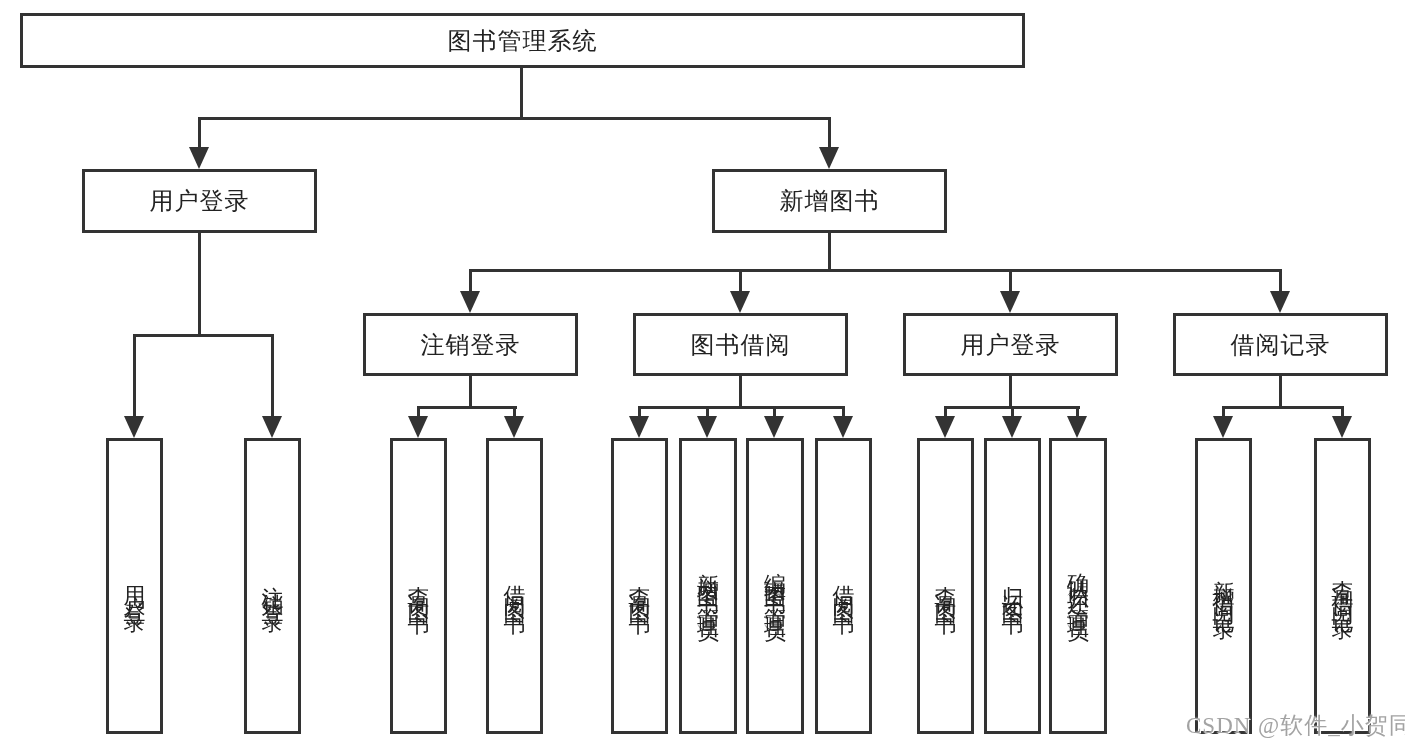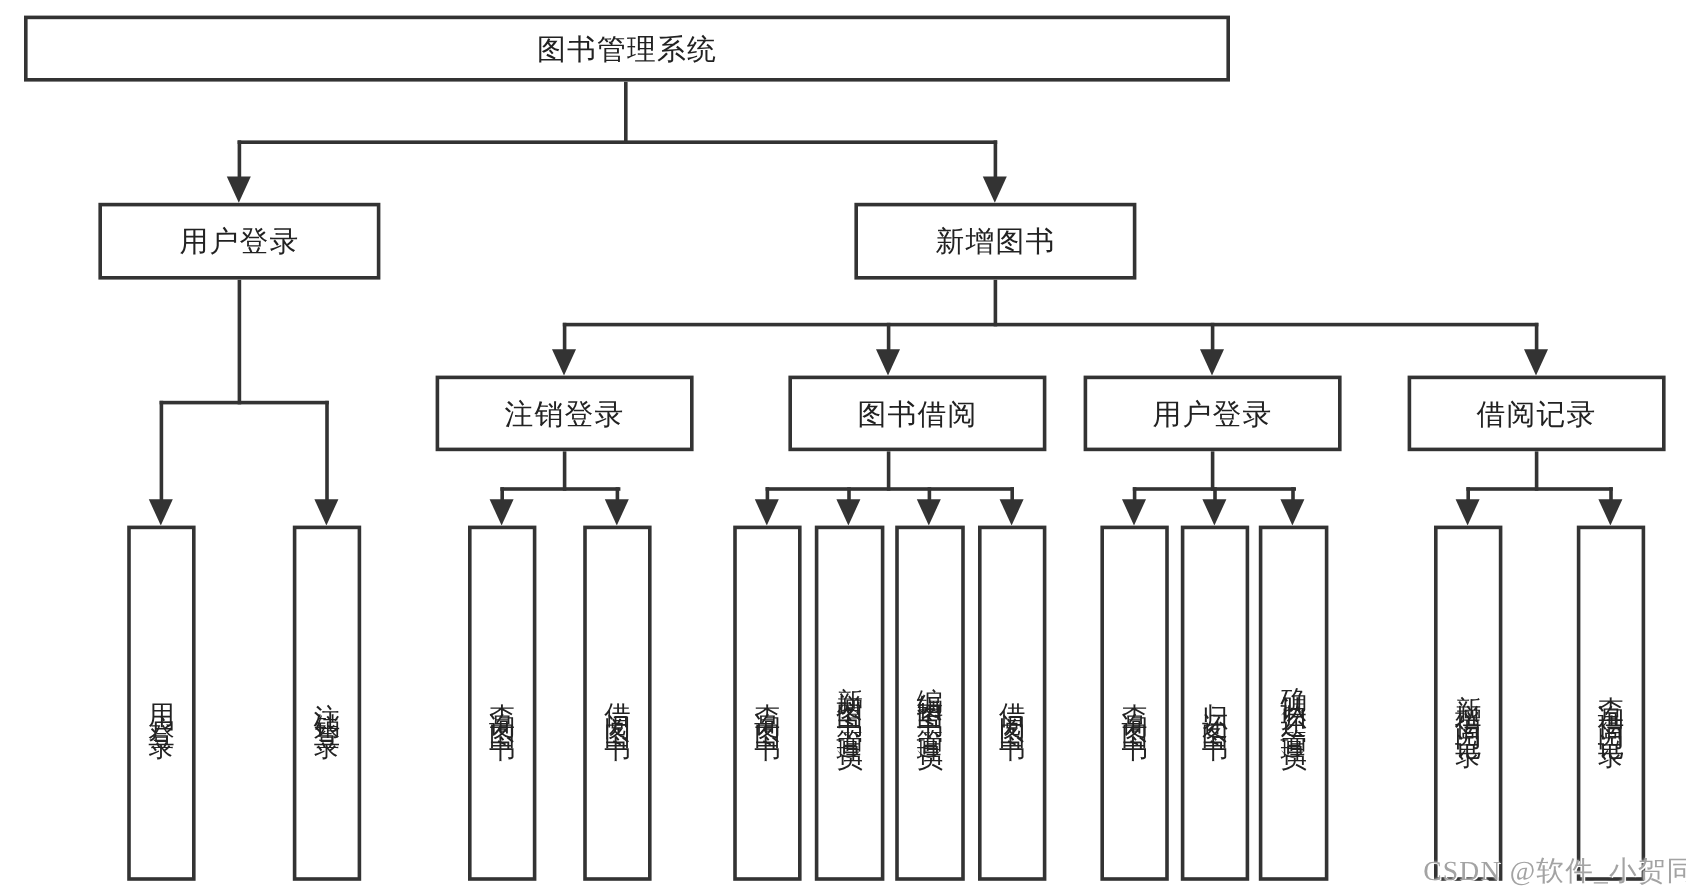--- a/index.html
+++ b/index.html
@@ -101,21 +101,21 @@
   <div class="ah" style="left:1213px;top:416px;"></div>
   <div class="vl" style="left:1341px;top:406px;height:14px;"></div>
   <div class="ah" style="left:1332px;top:416px;"></div>
 
   <div class="node" style="left:20px;top:13px;width:1005px;height:55px;">图书管理系统</div>
 
   <div class="node" style="left:82px;top:169px;width:235px;height:64px;">用户登录</div>
   <div class="node" style="left:712px;top:169px;width:235px;height:64px;">新增图书</div>
 
   <div class="node" style="left:363px;top:313px;width:215px;height:63px;">注销登录</div>
-  <div class="node" style="left:633px;top:313px;width:215px;height:63px;margin-left:24px;">图书借阅</div>
+  <div class="node" style="left:633px;top:313px;width:215px;height:63px;">图书借阅</div>
   <div class="node" style="left:903px;top:313px;width:215px;height:63px;">用户登录</div>
   <div class="node" style="left:1173px;top:313px;width:215px;height:63px;">借阅记录</div>
 
   <div class="vnode" style="left:106px;top:438px;width:57px;height:296px;">用户登录</div>
   <div class="vnode" style="left:244px;top:438px;width:57px;height:296px;">注销登录</div>
 
   <div class="vnode" style="left:390px;top:438px;width:57px;height:296px;">查询图书</div>
   <div class="vnode" style="left:486px;top:438px;width:57px;height:296px;">借阅图书</div>
 
   <div class="vnode" style="left:611px;top:438px;width:57px;height:296px;">查询图书</div>

